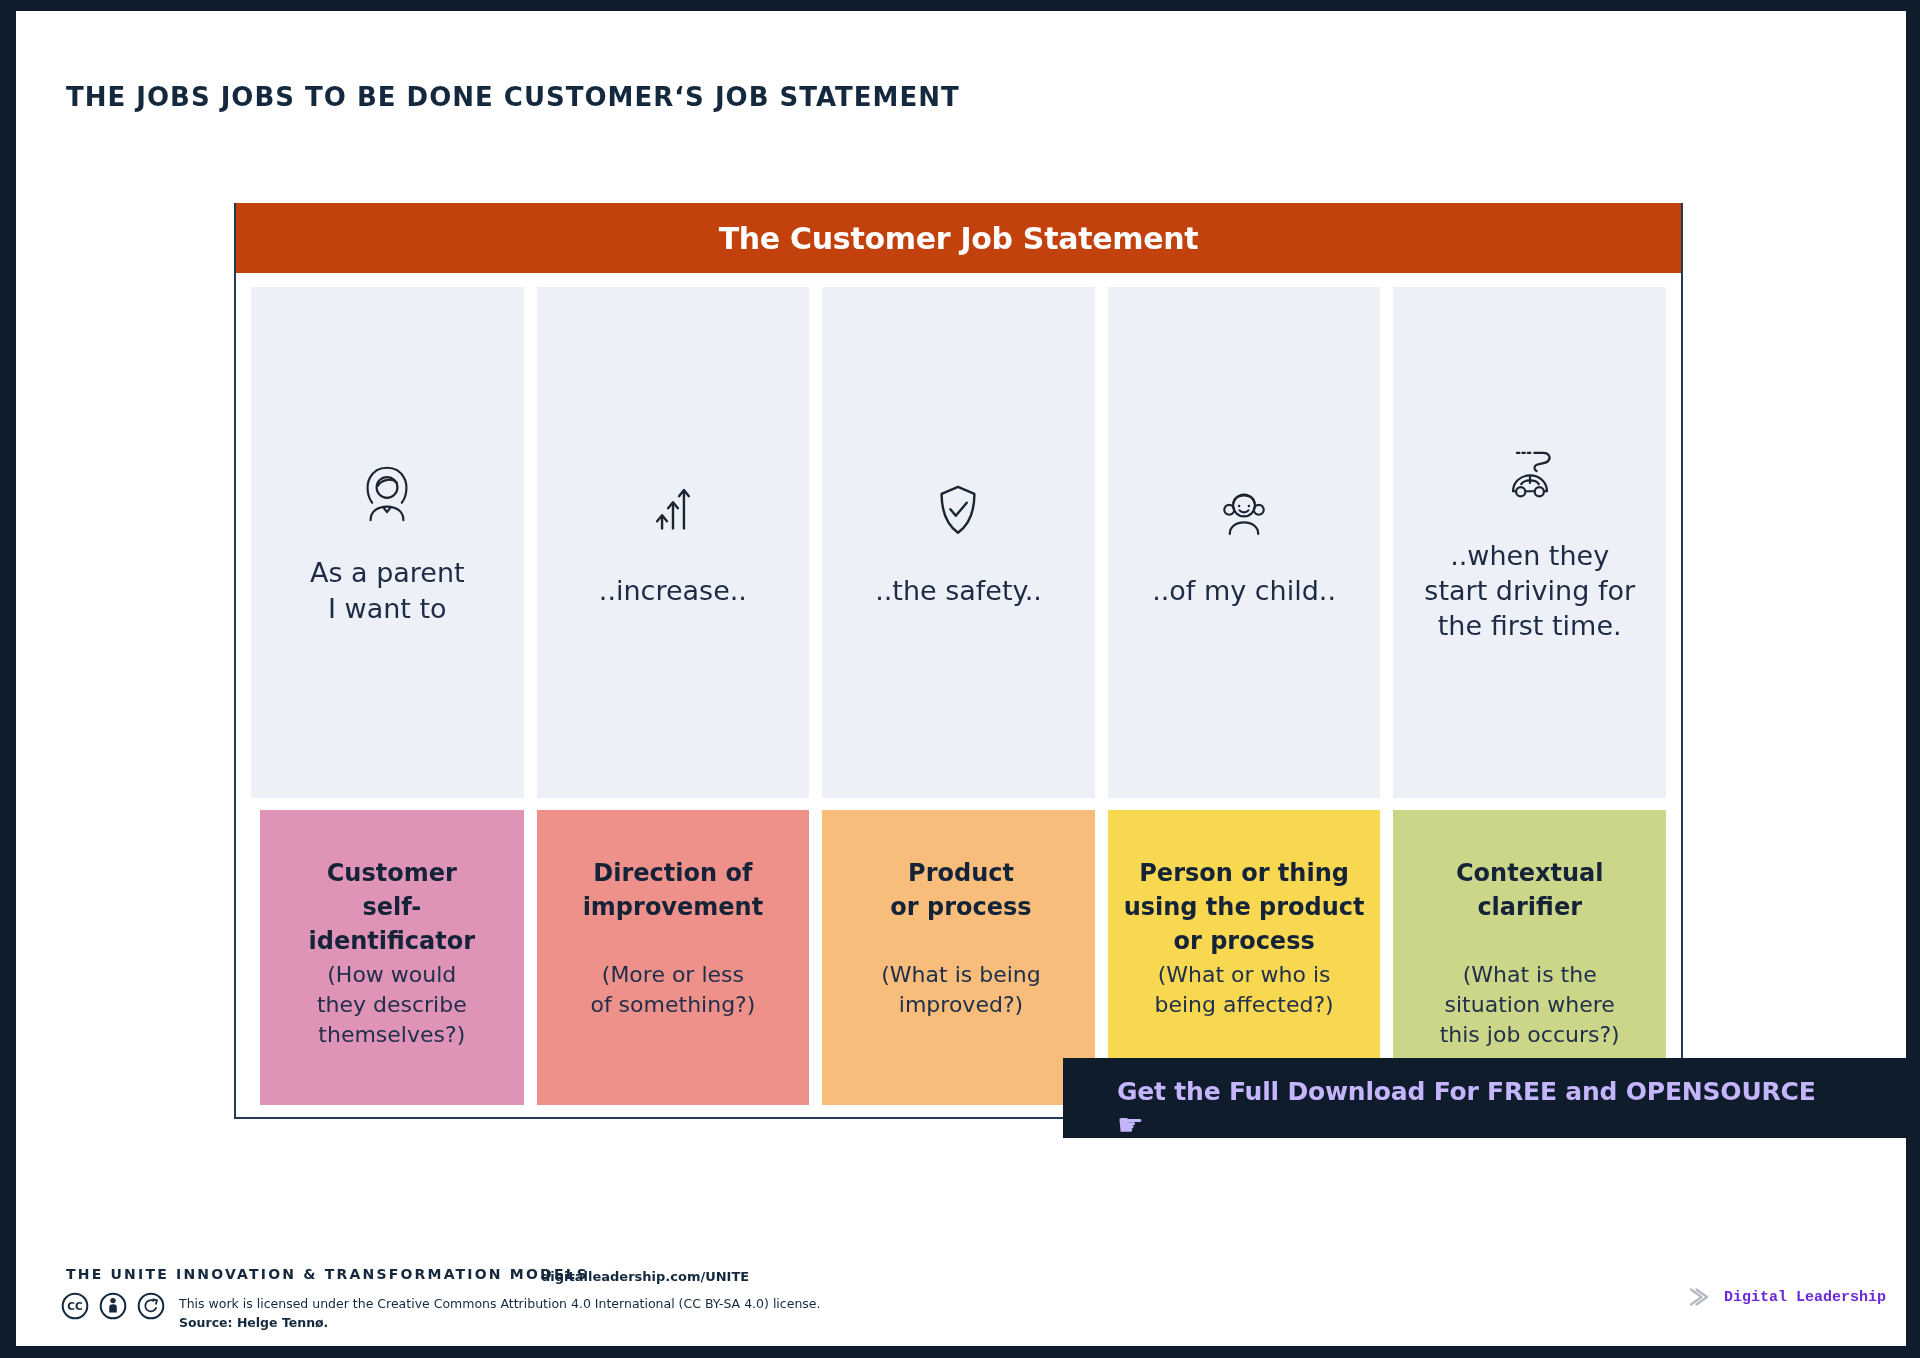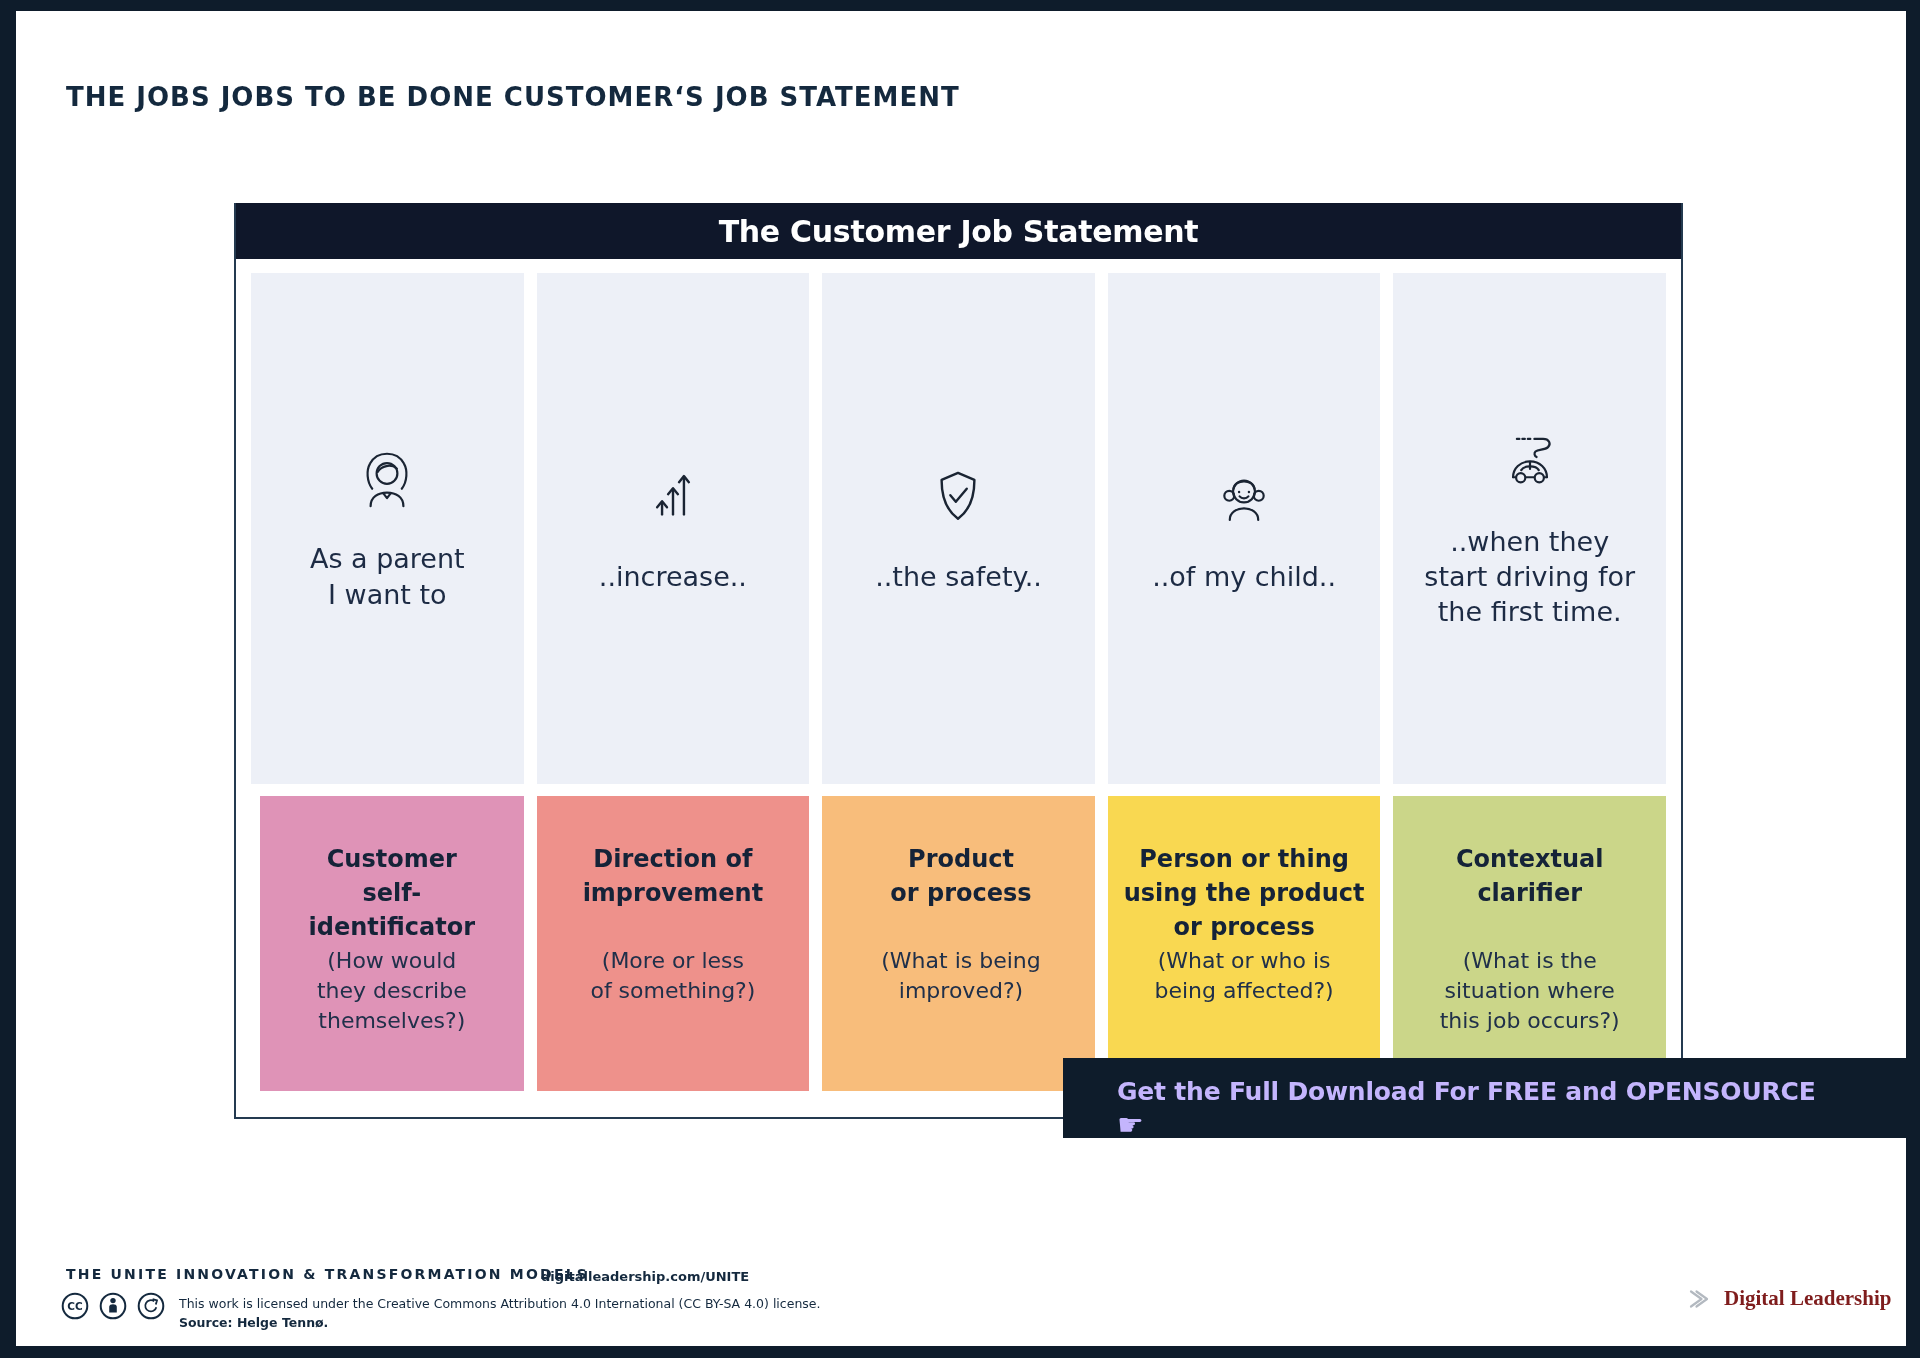--- a/index.html
+++ b/index.html
@@ -7,21 +7,21 @@
     width:1920px;height:1358px;position:relative;background:#ffffff;
     font-family:"DejaVu Sans", sans-serif;color:#14293e;overflow:hidden;
   }
   .frame{position:absolute;inset:0;border-style:solid;border-color:#0e1c2b;
     border-width:11px 14px 12px 16px;box-sizing:border-box;pointer-events:none;z-index:20;}
   .page-title{position:absolute;left:66px;top:82px;font-size:26px;font-weight:bold;
     letter-spacing:1px;color:#14293e;}
   
   .jobtable{position:absolute;left:234px;top:203px;width:1449px;height:916px;
     box-sizing:border-box;border:2px solid #243a50;border-top:none;background:#ffffff;}
-  .jobtable-header{height:56px;background:#0f172a;color:#ffffff;display:flex;
+  .jobtable-header{height:70px;background:#c2410c;color:#ffffff;display:flex;
     align-items:center;justify-content:center;font-size:30px;font-weight:600;letter-spacing:-0.3px;}
   .cols{display:grid;grid-template-columns:repeat(5,1fr);column-gap:13px;padding:14px 15px;}
   .col{display:flex;flex-direction:column;gap:12px;}
   .cell{box-sizing:border-box;}
   .cell.light{height:511px;background:#edf0f7;display:flex;flex-direction:column;
     align-items:center;justify-content:center;gap:26px;}
   .icon-slot svg{width:70px;height:70px;display:block;}
   .statement{font-size:27px;line-height:1.3;color:#1d2b44;text-align:center;white-space:pre-line;}
   .cell.colored{height:295px;text-align:center;padding:46px 10px 0 10px;}
   .comp-label{font-weight:bold;font-size:24px;line-height:34px;color:#152338;
@@ -36,21 +36,21 @@
   .pointer{font-size:30px;line-height:30px;}
   
   .models{position:absolute;left:66px;top:1266px;font-size:14px;font-weight:bold;
     letter-spacing:2.2px;}
   .models-link{position:absolute;left:541px;top:1269px;font-size:13px;font-weight:bold;}
   .cc-row{position:absolute;left:60px;top:1291px;display:flex;gap:8px;}
   .cc-row svg{width:30px;height:30px;display:block;}
   .license-block{position:absolute;left:179px;top:1294px;font-size:12.5px;line-height:1.55;}
   .license-source{font-weight:bold;}
   .brand{position:absolute;left:1687px;top:1286px;display:flex;align-items:center;gap:11px;z-index:21;}
-  .brand-name{font-family:Liberation Serif, serif;font-weight:bold;font-size:21px;color:#7f1d1d;}
+  .brand-name{font-family:Liberation Mono, monospace;font-weight:bold;font-size:15px;color:#6d28d9;}
 </style>
 </head>
 <body>
 
 <div class="frame"></div>
 
 <div class="page-title">THE JOBS JOBS TO BE DONE CUSTOMER‘S JOB STATEMENT</div>
 
 <div class="jobtable">
   <div class="jobtable-header">The Customer Job Statement</div>

